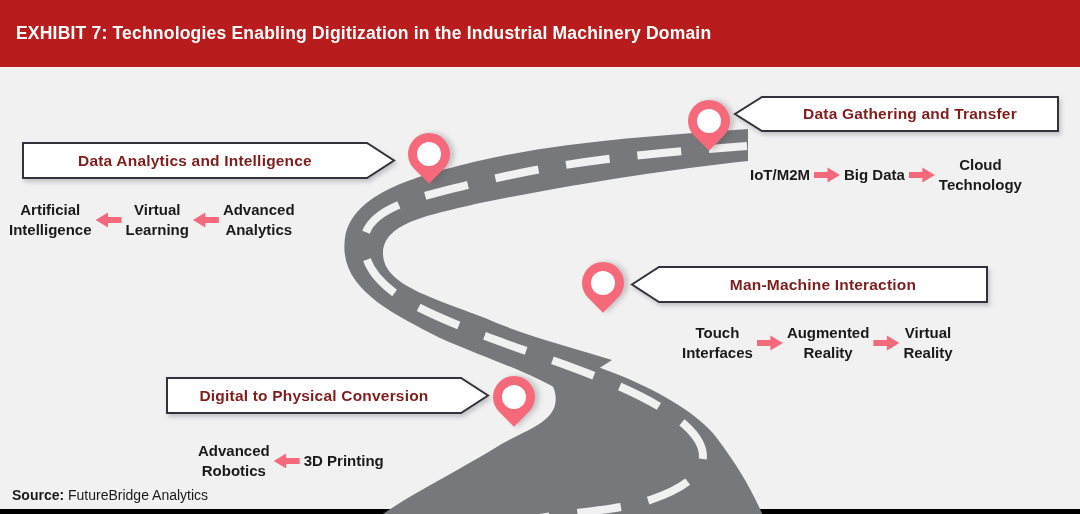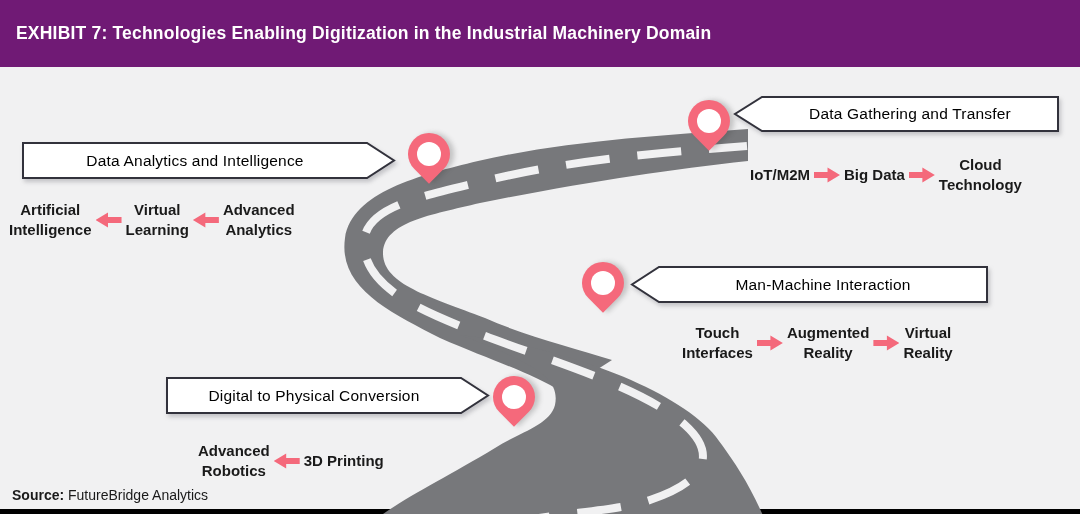--- a/index.html
+++ b/index.html
@@ -1,32 +1,32 @@
 <!DOCTYPE html>
 <html><head>
 <meta charset="utf-8">
 <style>
   html,body{margin:0;padding:0;background:#fff;}
   #stage{
     position:relative;width:1080px;height:514px;overflow:hidden;
     background:#F1F1F2;font-family:"Liberation Sans","DejaVu Sans",sans-serif;
   }
   
-  .header{position:absolute;left:0;top:0;width:1080px;height:67px;background:#701a75;
+  .header{position:absolute;left:0;top:0;width:1080px;height:67px;background:#b91c1c;
     display:flex;align-items:center;}
   .header .title{color:#fff;font-size:17.5px;font-weight:bold;padding-left:16px;letter-spacing:.2px;}
   
   .bottombar{position:absolute;left:0;bottom:0;width:1080px;height:5px;background:#000;}
   
   .roadlayer{position:absolute;left:0;top:0;width:1080px;height:514px;z-index:1;}
   
   .banner{position:absolute;z-index:3;filter:drop-shadow(2px 3px 2px rgba(90,90,100,.30));}
   .banner svg{display:block;}
   .banner .blabel{position:absolute;top:0;bottom:0;display:flex;align-items:center;justify-content:center;
-    font-size:15.5px;font-weight:normal;color:#000000;letter-spacing:.2px;}
+    font-size:15.5px;font-weight:bold;color:#7f1d1d;letter-spacing:.2px;}
   .banner.tip-right .blabel{left:0;right:28px;}
   .banner.tip-left  .blabel{left:28px;right:0;}
   
   .pin{position:absolute;width:60px;height:60px;z-index:4;}
   .pin .pin-body{position:absolute;left:9px;top:4px;width:42px;height:42px;background:#F5697B;
     border-radius:50% 50% 50% 0;transform:rotate(-45deg);box-shadow:3px 3px 5px rgba(60,60,60,.25);}
   .pin .pin-dot{position:absolute;left:18px;top:13px;width:24px;height:24px;background:#fff;border-radius:50%;}
   
   .flow{position:absolute;display:flex;align-items:center;z-index:3;margin-top:20px;}
   .flow-item{font-size:15px;font-weight:bold;color:#1a1a1a;line-height:1.32;text-align:center;

